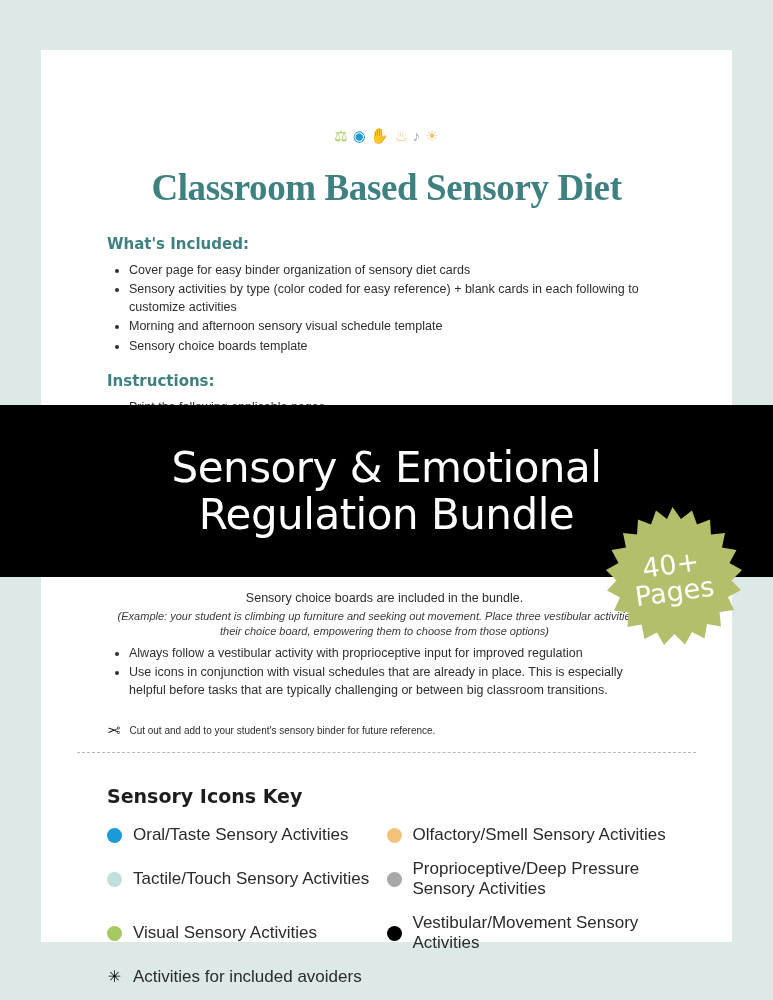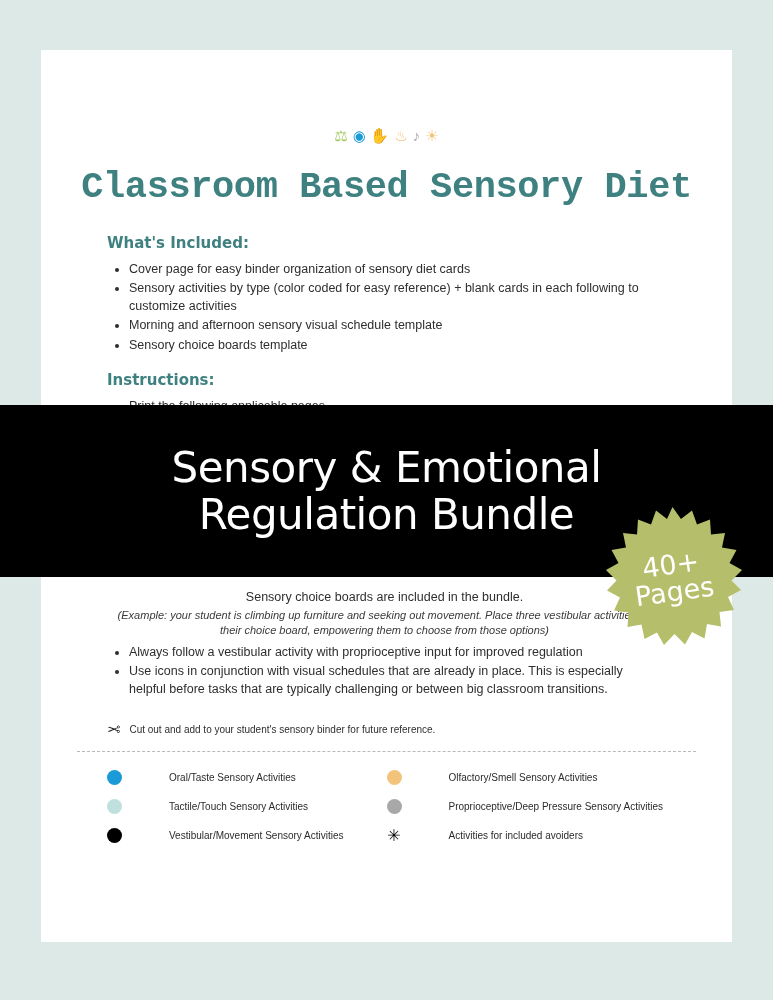--- a/index.html
+++ b/index.html
@@ -42,21 +42,21 @@
   .icon-strip span { display: inline-block; }
 
   
   .doc-title {
     text-align: center;
     color: #3f8180;
     font-size: 37px;
     font-weight: bold;
     letter-spacing: -0.4px;
     margin-top: 22px;
-    font-family: Liberation Mono, monospace;
+    font-family: Liberation Serif, serif;
   }
 
   
   .body-wrap {
     padding: 0 66px 0 66px;
     margin-top: 26px;
   }
   .section-head {
     color: #3f8180;
     font-size: 15px;
@@ -195,23 +195,22 @@
     height: 15px;
     flex: 0 0 auto;
     display: flex;
     align-items: center;
     justify-content: center;
     font-size: 16px;
     color: #000;
     line-height: 1;
   }
   .key-label {
-    font-size: 10px;
+    font-size: 17px;
     color: #2b2b2b;
-    margin-left: 36px;
   }
 </style>
 </head>
 <body>
 
 <div class="page">
   <div class="page-inner">
 
     <div class="icon-strip">
       <span style="color:#a6c963;">⚖</span>
@@ -258,40 +257,45 @@
       </ul>
 
     </div>
 
     <div class="cut-row">
       <span class="scissors">✂</span>
       <span class="cut-text">Cut out and add to your student's sensory binder for future reference.</span>
     </div>
     <div class="dashed"></div>
 
+    <div class="key-title">Sensory Icons Key</div>
 
     <div class="key-grid">
       <div class="key-item">
         <span class="dot" style="background:#1a9ad6;"></span>
         <span class="key-label">Oral/Taste Sensory Activities</span>
       </div>
       <div class="key-item">
         <span class="dot" style="background:#f3c37c;"></span>
         <span class="key-label">Olfactory/Smell Sensory Activities</span>
       </div>
 
       <div class="key-item">
         <span class="dot" style="background:#bfe0dc;"></span>
         <span class="key-label">Tactile/Touch Sensory Activities</span>
       </div>
       <div class="key-item">
         <span class="dot" style="background:#a8a8a8;"></span>
         <span class="key-label">Proprioceptive/Deep Pressure Sensory Activities</span>
       </div>
 
+      <div class="key-item">
+        <span class="dot" style="background:#a6c963;"></span>
+        <span class="key-label">Visual Sensory Activities</span>
+      </div>
       <div class="key-item">
         <span class="dot" style="background:#000000;"></span>
         <span class="key-label">Vestibular/Movement Sensory Activities</span>
       </div>
 
       <div class="key-item">
         <span class="star-glyph">✳</span>
         <span class="key-label">Activities for included avoiders</span>
       </div>
     </div>

